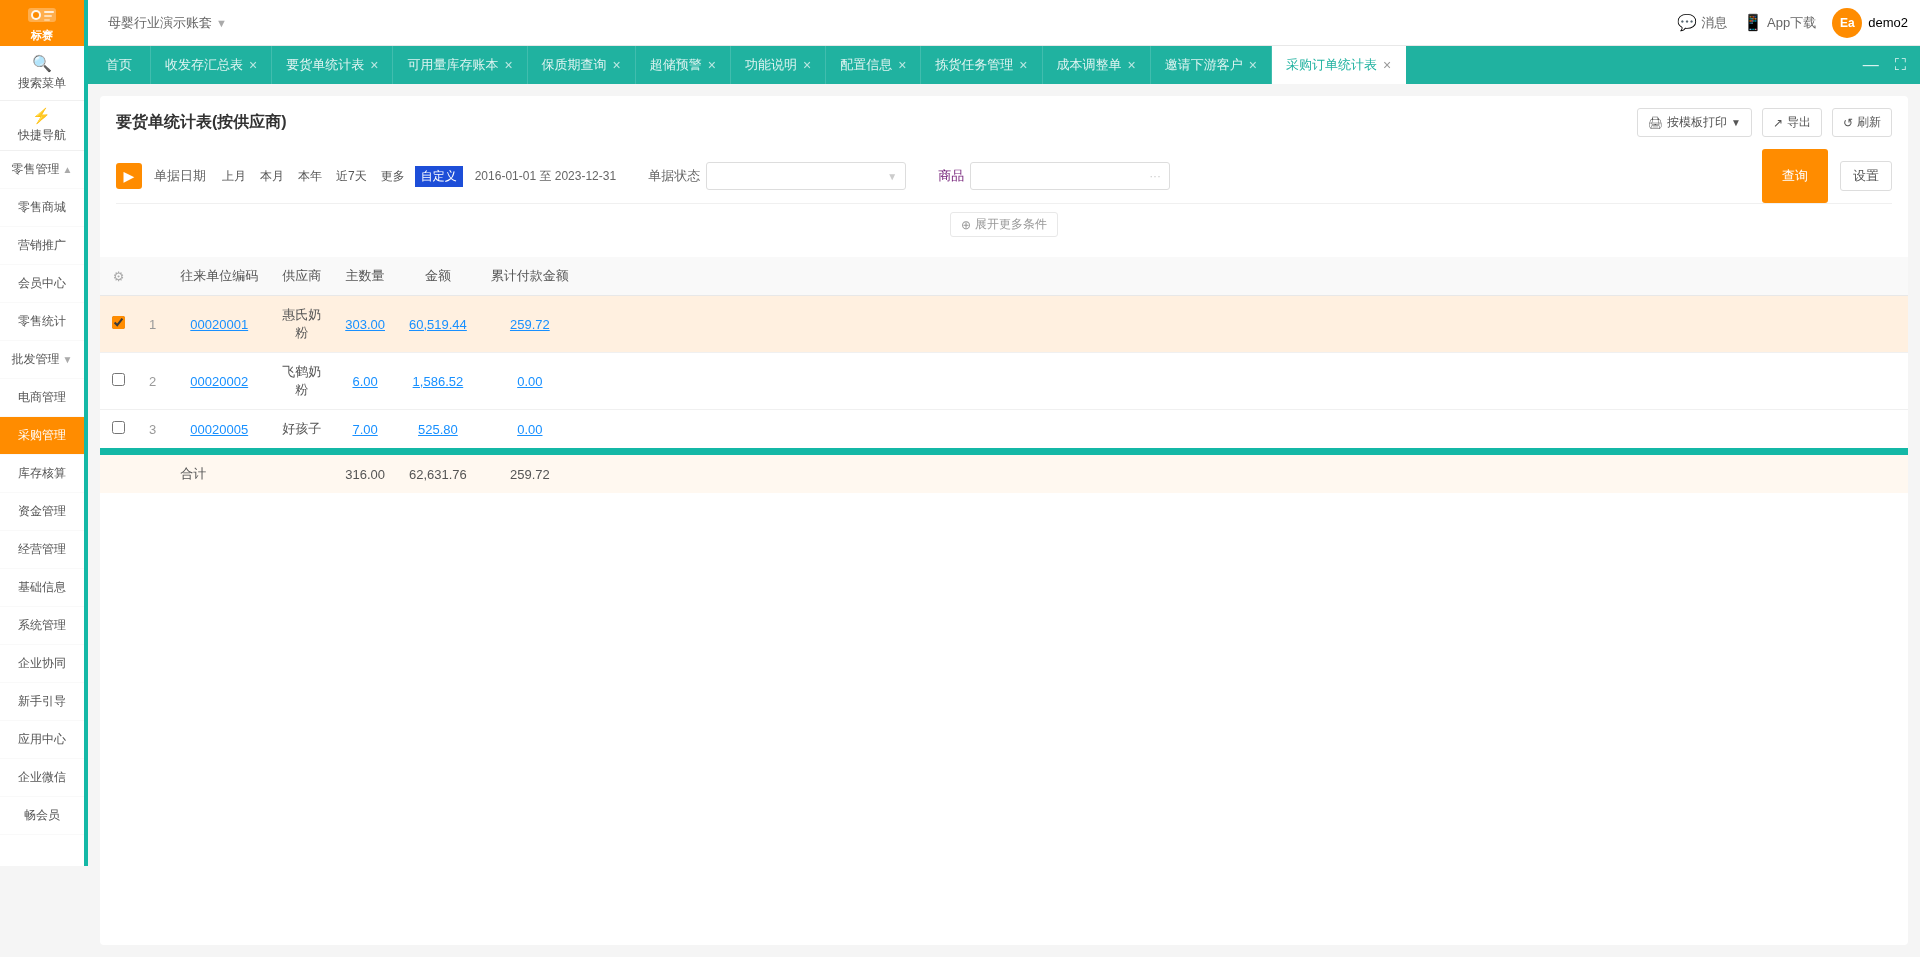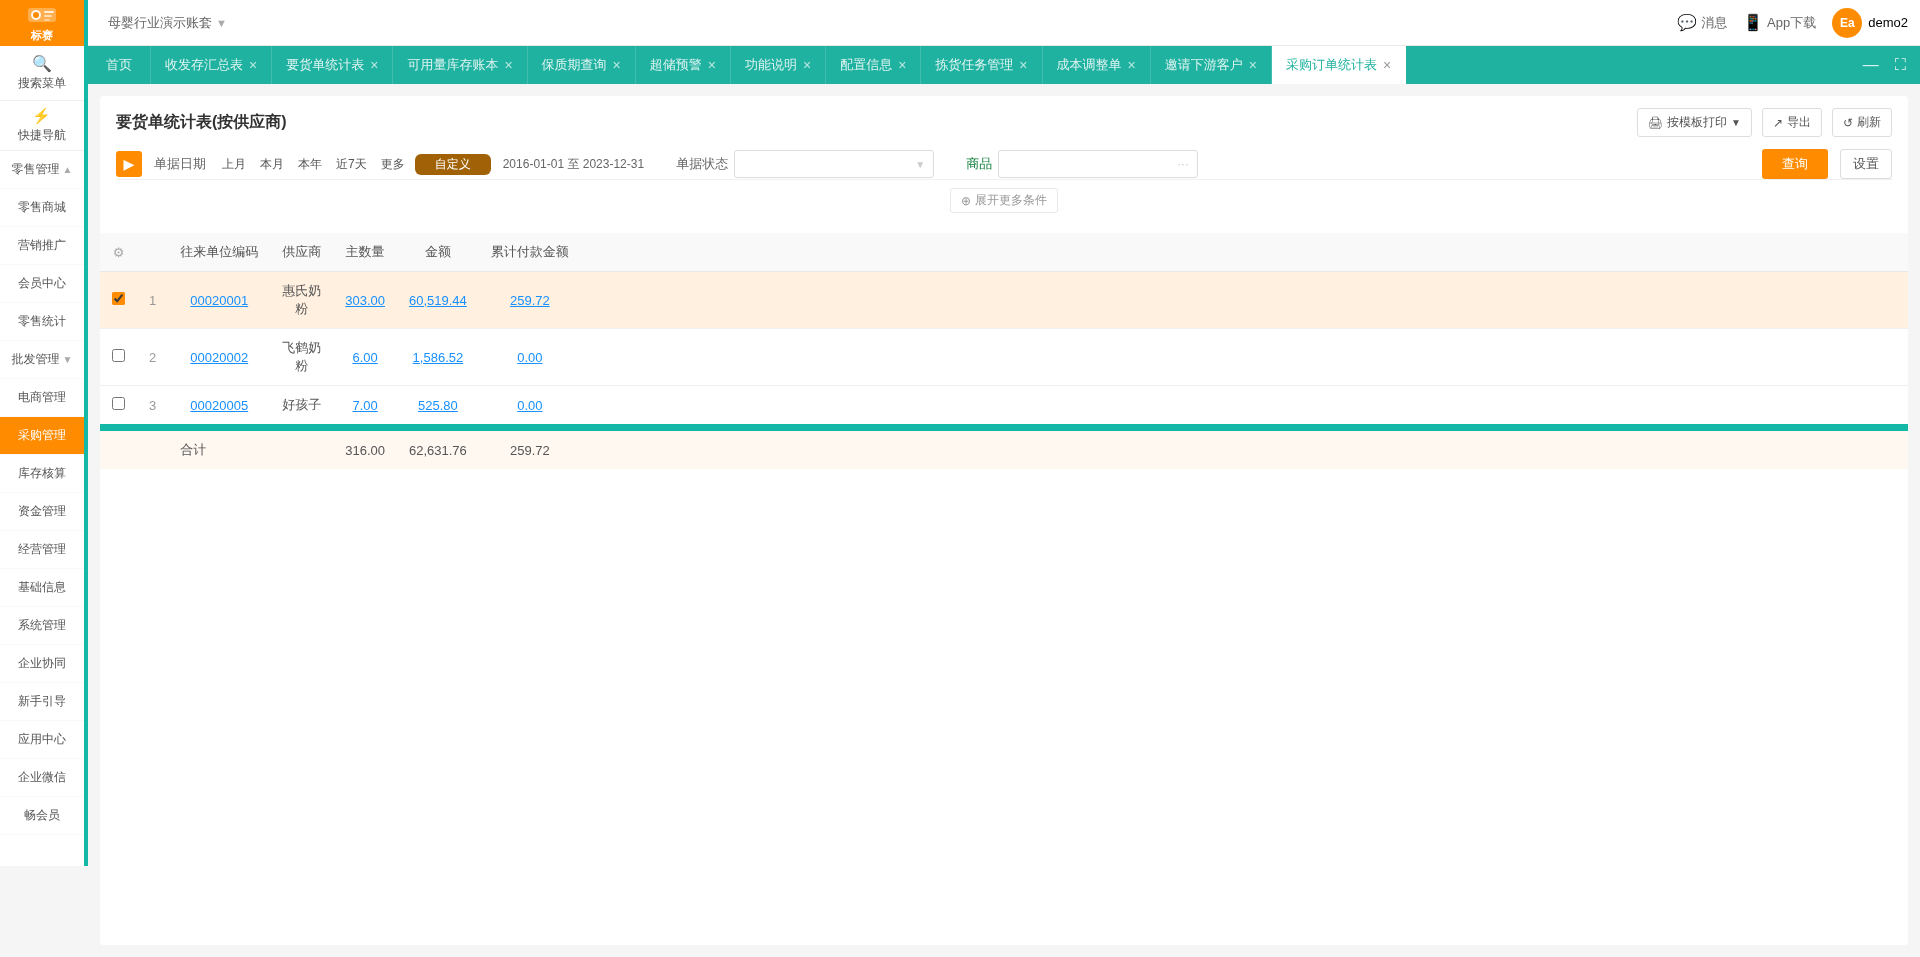--- a/index.html
+++ b/index.html
@@ -282,24 +282,24 @@
       gap: 6px;
       align-items: center;
     }
     .date-shortcut {
       color: #555;
       font-size: 12px;
       cursor: pointer;
       padding: 2px 4px;
     }
     .date-custom {
-      background: #a16207;
+      background: #1d4ed8;
       color: #fff;
-      padding: 2px 20px;
-      border-radius: 6px;
+      padding: 2px 6px;
+      border-radius: 0;
       font-size: 12px;
       cursor: pointer;
     }
     .date-range {
       color: #666;
       font-size: 12px;
     }
     .filter-select {
       display: flex;
       align-items: center;
@@ -325,38 +325,38 @@
       font-size: 13px;
       color: #999;
     }
     .filter-goods {
       display: flex;
       align-items: center;
       gap: 6px;
       margin-left: 20px;
     }
     .goods-label {
-      color: #15803d;
+      color: #701a75;
       font-size: 13px;
     }
     .goods-input {
       width: 200px;
       height: 28px;
       border: 1px solid #ddd;
       border-radius: 3px;
       padding: 0 8px;
       display: flex;
       align-items: center;
       justify-content: space-between;
       cursor: pointer;
       font-size: 13px;
       color: #999;
     }
     .btn-query {
-      padding: 6px 20px;
+      padding: 18px 20px;
       background: #ff8c00;
       color: #fff;
       border: none;
       border-radius: 3px;
       font-size: 13px;
       cursor: pointer;
       margin-left: auto;
     }
     .btn-settings {
       padding: 5px 12px;

